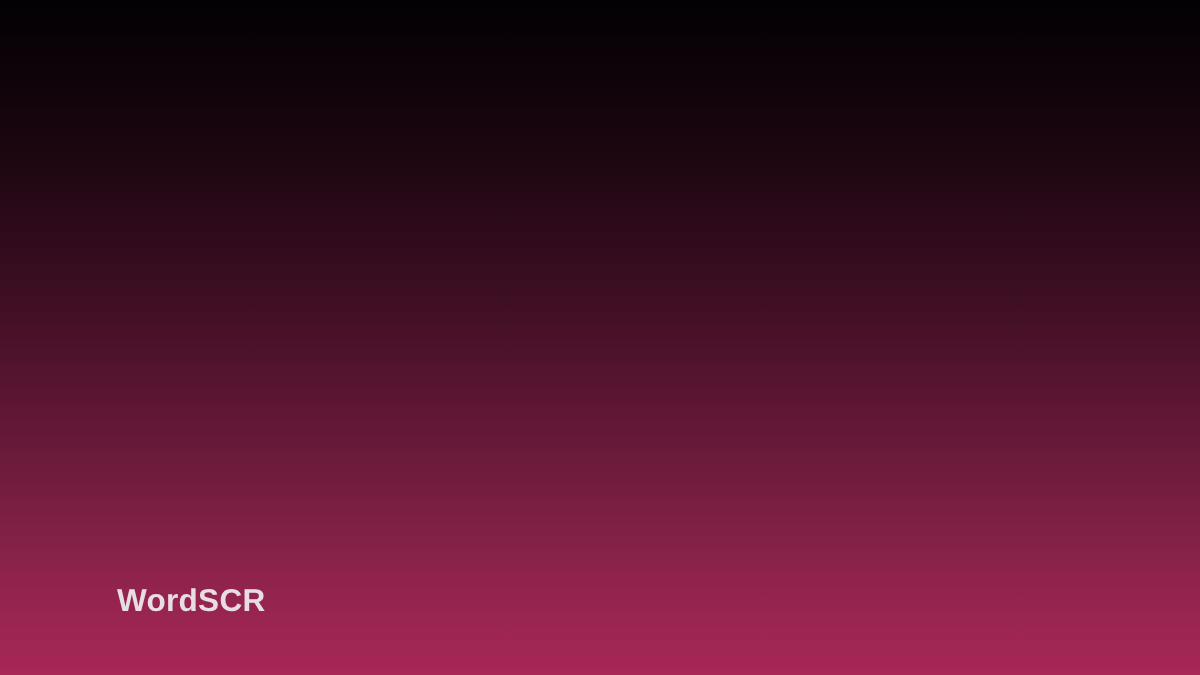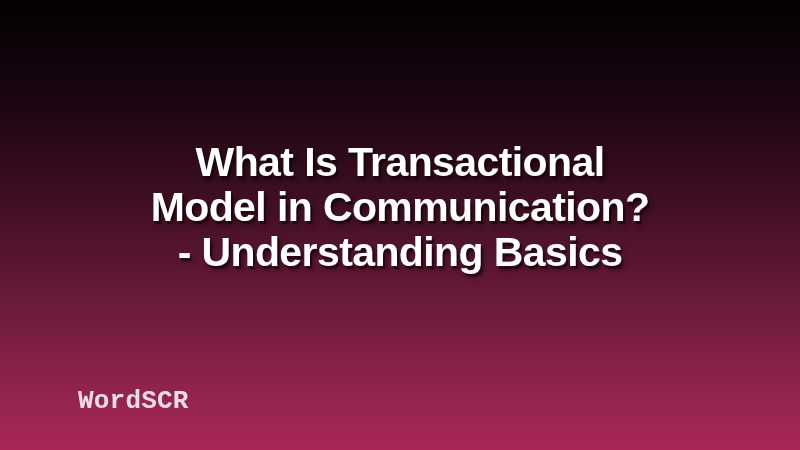--- a/index.html
+++ b/index.html
@@ -62,36 +62,31 @@
   
   #brand {
     position: absolute;
     left: 78px;
     top: 389px;
   }
 
   #brand-text {
     display: block;
     color: #e9dde4;
-    font-family: Liberation Mono, monospace;
-    font-size: 26px;
+    font-family: Liberation Sans, sans-serif;
+    font-size: 21px;
     font-weight: 700;
     letter-spacing: 0.2px;
     line-height: 24px;
     white-space: nowrap;
   }
 </style>
 </head>
 <body>
 
 <div id="card">
 
-  <div id="title-block">
-    <span class="title-line">What Is Transactional</span>
-    <span class="title-line">Model in Communication?</span>
-    <span class="title-line">- Understanding Basics</span>
-  </div>
 
   <div id="brand">
     <span id="brand-text">WordSCR</span>
   </div>
 
 </div>
 
 </body></html>

